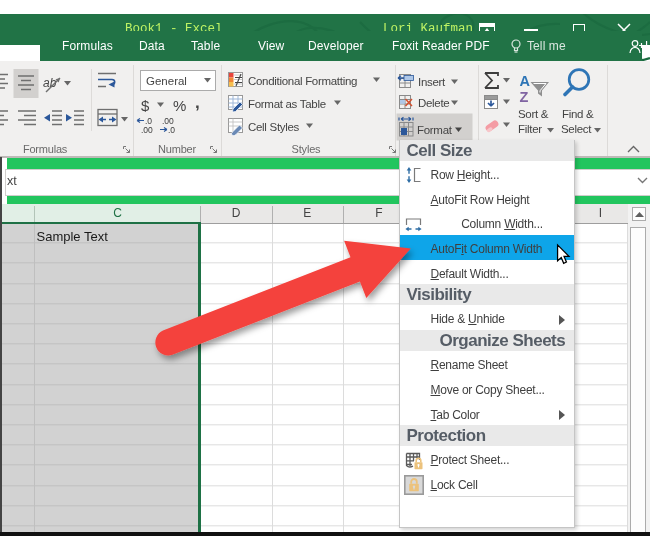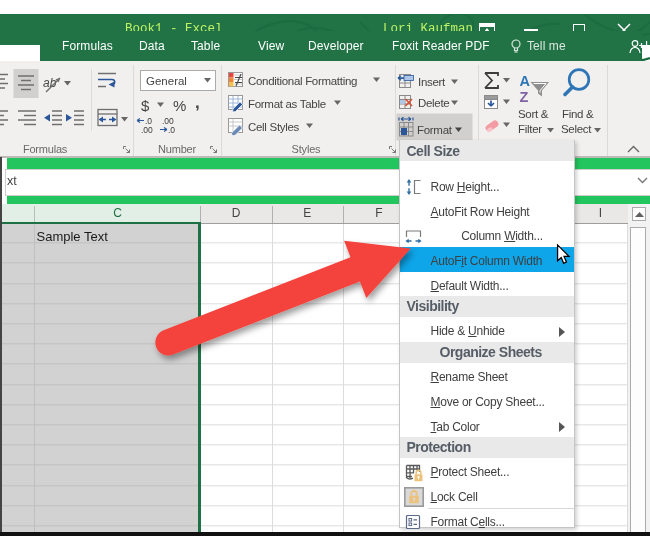--- a/index.html
+++ b/index.html
@@ -16,21 +16,21 @@
   .gsep{position:absolute;top:4px;width:1px;height:144px;background:#dcdad8;}
   .glabel{position:absolute;top:82px;height:12px;font-size:11px;color:#6a6a6a;text-align:center;letter-spacing:-0.2px;}
   
   #formularow{left:0;top:157.5px;width:650px;height:46px;background:#22c55e;margin-left:7px;}
   #formulabox{position:absolute;left:-2px;top:11px;width:650px;height:25px;background:#fff;border:1px solid #d0cecc;}
   
   #sheet{left:0;top:203.5px;width:650px;height:332.5px;background:#fff;}
   .hdr{position:absolute;top:0;height:19px;line-height:19px;font-size:12px;text-align:center;color:#444;}
   
   #menu{left:398.5px;top:140px;width:176px;height:388px;background:#fff;border:1px solid #c5c5c5;border-top:none;box-sizing:border-box;box-shadow:2px 2px 4px rgba(0,0,0,0.18);}
-  .mhead{position:relative;background:#e9e9e9;color:#565d66;font-weight:bold;font-size:14px;letter-spacing:-0.5px;padding-left:7px;box-sizing:border-box;}
+  .mhead{position:relative;background:#e9e9e9;color:#565d66;font-weight:bold;font-size:17px;letter-spacing:-0.5px;padding-left:7px;box-sizing:border-box;}
   .mitem{position:relative;color:#3f3f3f;font-size:12px;letter-spacing:-0.25px;box-sizing:border-box;padding-left:31px;}
   .mico{position:absolute;left:5px;top:50%;transform:translateY(calc(-50% + 2px));width:16px;height:16px;}
   .sub{position:absolute;right:9px;top:50%;margin-top:-3px;width:0;height:0;border-top:5px solid transparent;border-bottom:5px solid transparent;border-left:6px solid #555;}
 </style>
 </head>
 <body>
 <div id="app">
 
   <div class="abs" id="titlebar">
     <svg class="abs" style="left:0;top:0" width="650" height="61" viewBox="0 0 650 61">
@@ -312,21 +312,21 @@
       </svg>
     <div class="abs" style="left:629.5px;top:23px;width:16px;height:306px;background:#fdfdfd;border:1px solid #ababab;box-sizing:border-box;"></div>
 
     <div class="abs" style="left:0;top:-47px;width:1.5px;height:376px;background:#444;"></div>
 
     <div class="abs" style="left:0;top:328.5px;width:650px;height:4px;background:#111;"></div>
   </div>
 
   <div class="abs" id="menu">
     <div class="mhead" style="height:21px;line-height:22px;">Cell Size</div>
-    <div class="mitem" style="height:24.7px;line-height:28.7px;margin-top:12px;">
+    <div class="mitem" style="height:24.7px;line-height:28.7px;">
       <svg class="mico" style="width:17px;height:17px;" viewBox="0 0 17 17">
           <g fill="none" stroke="#7a7a7a" stroke-width="1.2">
             <path d="M 15.5 2 L 9.5 2 L 9.5 15 L 15.5 15"></path>
           </g>
           <g stroke="#2e6da4" stroke-width="1.4" fill="#2e6da4">
             <path d="M 4 3.2 L 4 7.2 M 4 9.8 L 4 13.8" fill="none"></path>
             <path d="M 4 0.6 L 6.3 3.9 L 1.7 3.9 Z" stroke="none"></path>
             <path d="M 4 16.4 L 6.3 13.1 L 1.7 13.1 Z" stroke="none"></path>
           </g>
         </svg>
@@ -370,28 +370,20 @@
     <div class="mitem" style="height:24.7px;line-height:28.7px;">
       <svg class="mico" style="width:20px;height:20px;left:4px;" viewBox="0 0 20 20">
           <rect x="0.8" y="0.8" width="18.4" height="18.4" fill="#d9d9d9" stroke="#9a9a9a" stroke-width="1.6"></rect>
           <rect x="5.2" y="8.8" width="9.6" height="7.4" rx="0.6" fill="#ecc27c"></rect>
           <path d="M 7.2 8.8 L 7.2 6.8 A 2.8 2.8 0 0 1 12.8 6.8 L 12.8 8.8" fill="none" stroke="#ecc27c" stroke-width="1.8"></path>
           <circle cx="10" cy="11.8" r="1.2" fill="#d9d9d9"></circle>
           <path d="M 10 11.8 L 10 14.4" stroke="#d9d9d9" stroke-width="1.2"></path>
         </svg>
       <span style="text-decoration:underline">L</span>ock Cell</div>
     <div style="height:1px;background:#d8d8d8;margin-left:28px;"></div>
-    <div class="mitem" style="height:23.7px;line-height:27.7px;">
-      <svg class="mico" viewBox="0 0 16 16">
-          <rect x="1.5" y="1.5" width="13" height="13" rx="1" fill="#fdfdfd" stroke="#5a6a88" stroke-width="1.2"></rect>
-          <rect x="4" y="4.5" width="2.6" height="2.6" fill="none" stroke="#5a6a88" stroke-width="1"></rect>
-          <rect x="4" y="9" width="2.6" height="2.6" fill="none" stroke="#5a6a88" stroke-width="1"></rect>
-          <path d="M 8.5 5.8 L 12 5.8 M 8.5 10.3 L 12 10.3" stroke="#5a6a88" stroke-width="1.2"></path>
-        </svg>
-      Format C<span style="text-decoration:underline">e</span>lls...</div>
   </div>
 
   <svg class="abs" style="left:0;top:0;pointer-events:none;" width="650" height="536" viewBox="0 0 650 536">
     <defs>
       <filter id="ashadow" x="-20%" y="-20%" width="150%" height="150%">
         <feDropShadow dx="2.5" dy="4" stdDeviation="3" flood-color="#000" flood-opacity="0.38"></feDropShadow>
       </filter>
     </defs>
     <path d="M 163.0 330.6
              L 350.5 257.2

